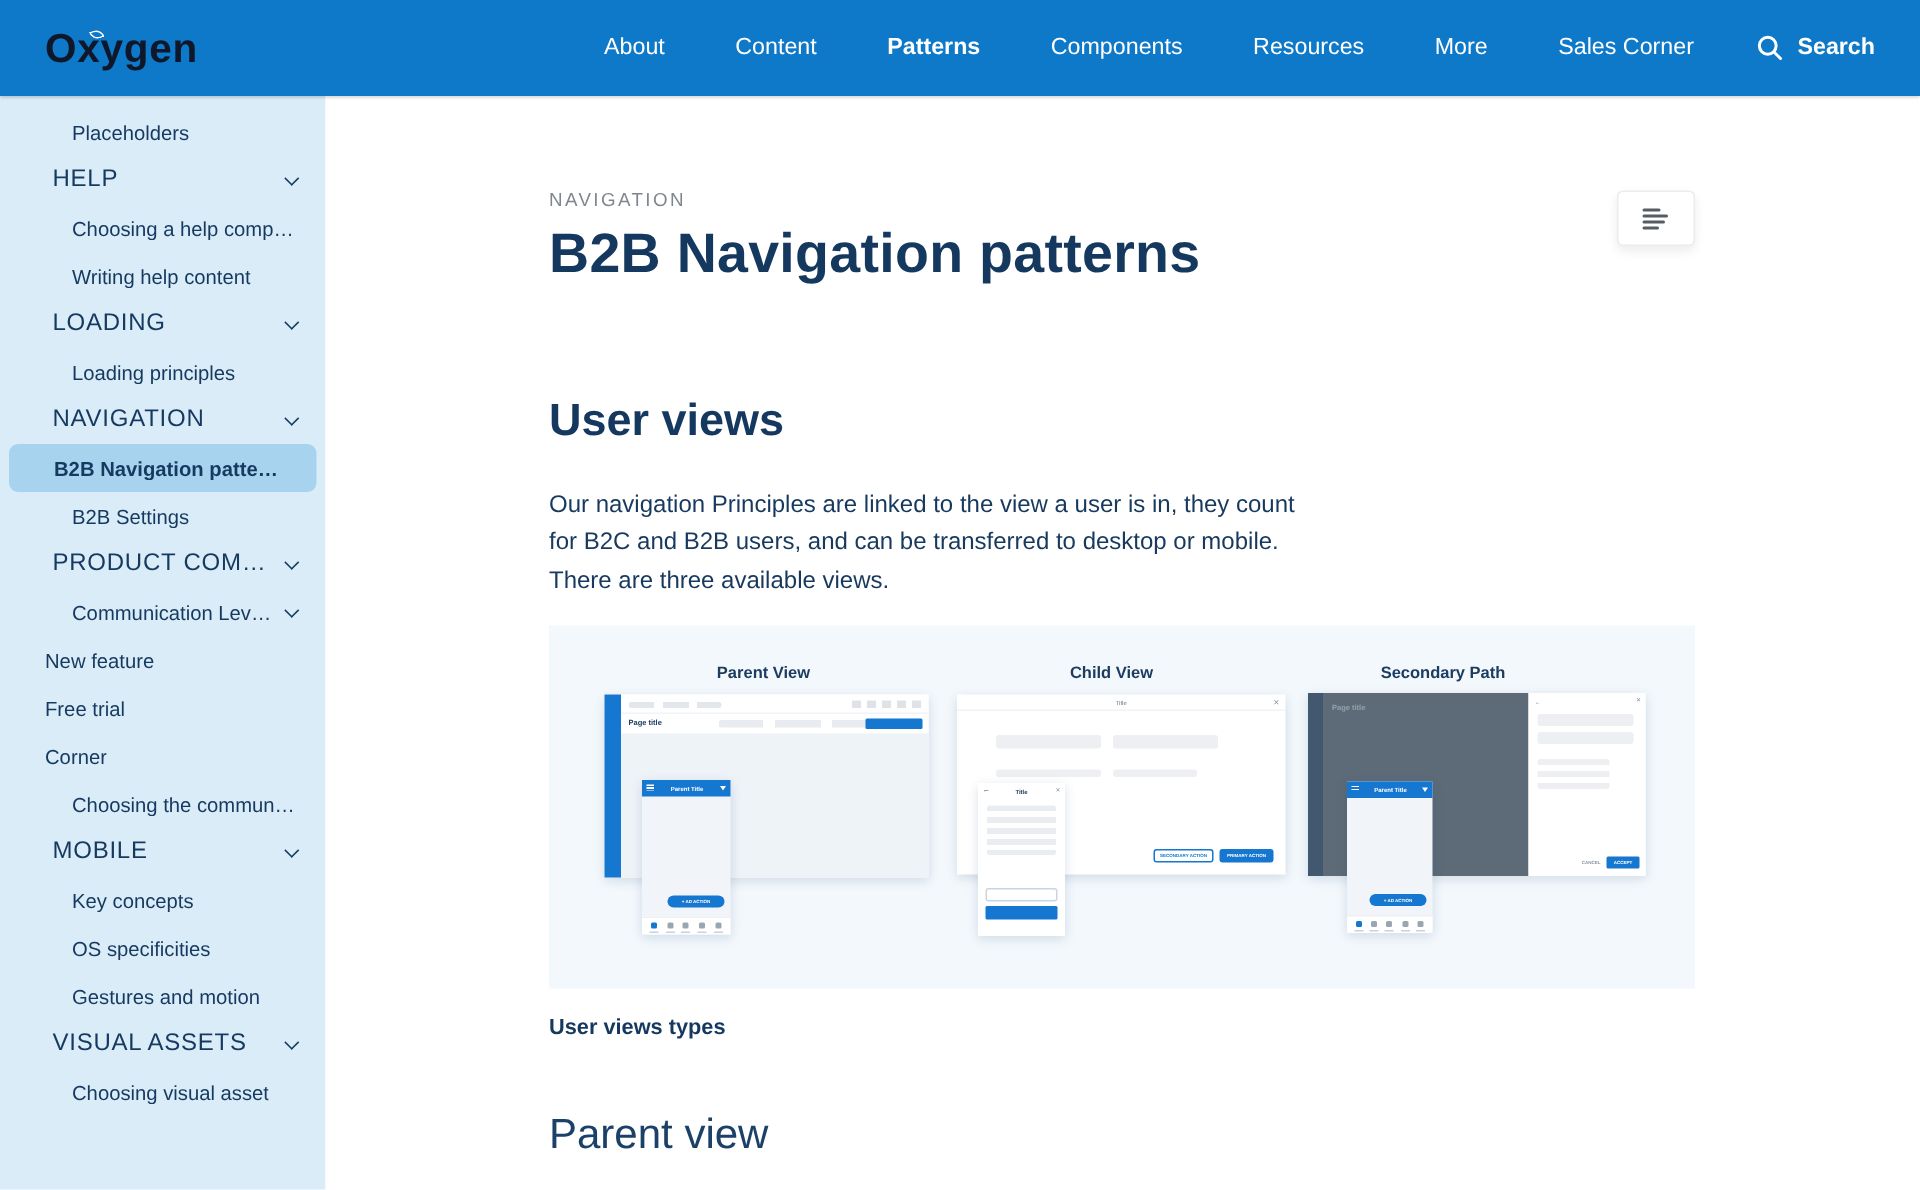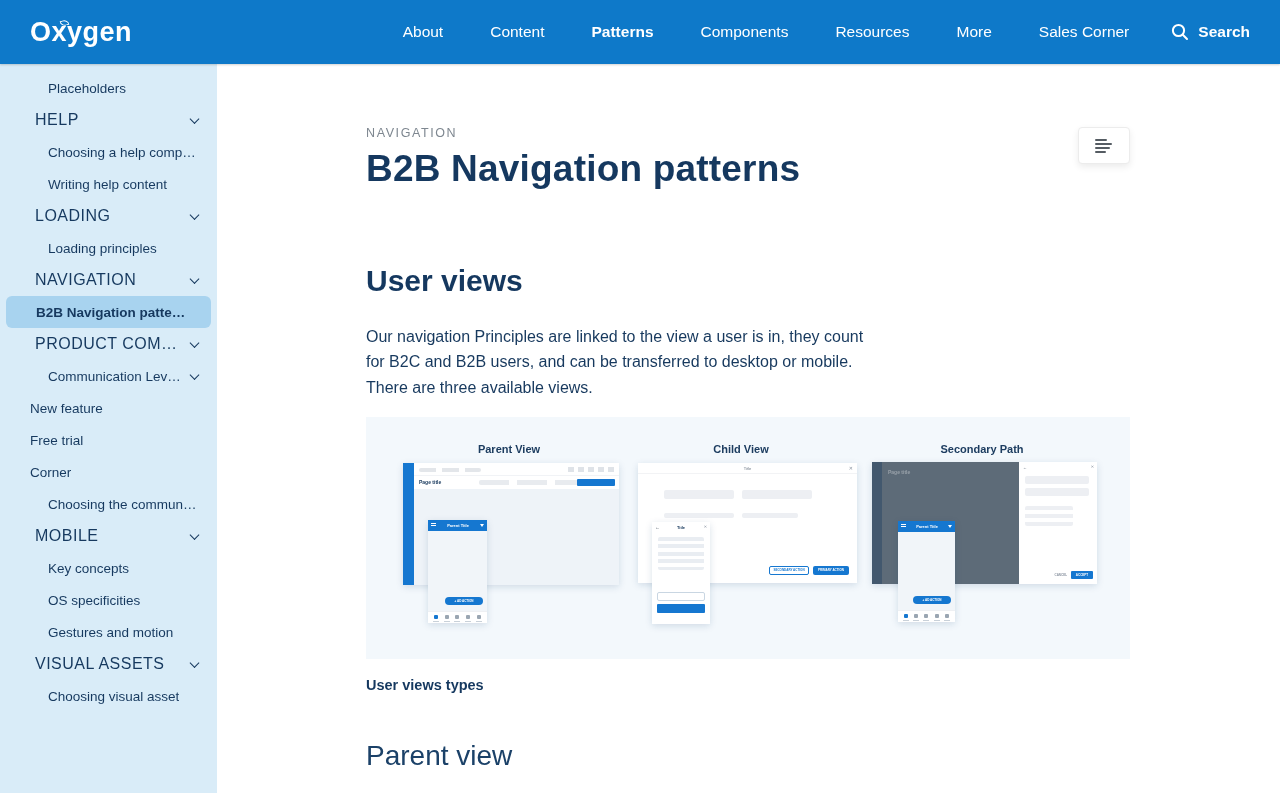--- a/index.html
+++ b/index.html
@@ -11,21 +11,21 @@
     width:1280px; height:793px; overflow:hidden;
   }
   .page { width:1280px; height:793px; position:relative; display:flex; flex-direction:column; }
 
   
   .topbar {
     height:64px; background:#0e79c9; display:flex; align-items:center;
     flex:none; position:relative; z-index:10; box-shadow:0 1px 2px rgba(0,0,0,.18);
   }
   .logo-wrap { margin-left:30px; position:relative; cursor:pointer; }
-  .logo { color:#ffffff; font-size:27px; font-weight:700; letter-spacing:.5px; }
+  .logo { color:#0f172a; font-size:27px; font-weight:700; letter-spacing:.5px; }
   .leaf {
     position:absolute; left:30px; top:3px; width:9px; height:6px;
     background:#0e79c9; border:1.5px solid #fff; border-radius:0 6px 0 6px;
     transform:rotate(-18deg);
   }
   .topnav { display:flex; align-items:center; gap:47px; margin-left:auto; margin-right:42px; }
   .topnav .nav-item { color:#fff; font-size:15.5px; font-weight:500; cursor:pointer; white-space:nowrap; }
   .topnav .nav-item.active { font-weight:700; }
   .search-btn { display:flex; align-items:center; gap:9px; color:#fff; font-size:15.5px; font-weight:700; margin-right:30px; cursor:pointer; }
   .search-btn svg { display:block; }
@@ -68,21 +68,21 @@
   .eyebrow { font-size:12.5px; letter-spacing:1.6px; color:#7e8790; font-weight:500; }
   h1.page-title { margin:8px 0 0; font-size:37px; font-weight:700; color:#15385f; letter-spacing:.2px; }
   h2.section-heading { margin:74px 0 0; font-size:30px; font-weight:700; color:#15385f; }
   .lead { margin:26px 0 0; width:505px; font-size:16px; line-height:1.58; color:#17395e; }
   h3.sub-heading { margin:47px 0 0; font-size:28px; font-weight:400; color:#1b4168; }
   .lead2 { margin:21px 0 0; width:520px; font-size:16px; line-height:1.5; color:#17395e; }
 
   
   .figure { width:764px; height:242px; background:#f3f8fc; margin-top:17px; position:relative; }
   .fig-label { position:absolute; top:26px; font-size:11px; font-weight:700; color:#1d3d60; text-align:center; width:120px; }
-  .lbl-parent { left:83px; } .lbl-child { left:315px; } .lbl-secondary { left:556px; }
+  .lbl-parent { left:83px; } .lbl-child { left:315px; } .lbl-secondary { left:536px; }
 
   .mock { position:absolute; box-shadow:0 2px 7px rgba(13,62,105,.15); background:#fff; }
 
   
   .pd { left:37px; top:46px; width:216px; height:122px; }
   .pd-strip { position:absolute; left:0; top:0; width:11px; height:100%; background:#1577d0; }
   .pd-toolbar { position:absolute; left:11px; right:0; top:0; height:13px; background:#fff; border-bottom:1px solid #f1f3f6; }
   .pd-pills { position:absolute; left:5px; top:5px; width:62px; height:4px;
     background:repeating-linear-gradient(90deg,#e3e6ea 0 17px, transparent 17px 23px); border-radius:2px; }
   .pd-squares { position:absolute; right:5px; top:4px; width:46px; height:5px;
@@ -212,20 +212,23 @@
         <div class="s-row type-item">
           <span class="label">Loading principles</span>
         </div>
         <div class="s-row type-section">
           <span class="label">NAVIGATION</span>
           <span class="chev"></span>
         </div>
         <div class="s-row type-item selected">
           <span class="label">B2B Navigation patterns</span>
         </div>
+        <div class="s-row type-item">
+          <span class="label">B2B Settings</span>
+        </div>
         <div class="s-row type-section">
           <span class="label">PRODUCT COMMUNICA…</span>
           <span class="chev"></span>
         </div>
         <div class="s-row type-item">
           <span class="label">Communication Lev…</span>
           <span class="chev"></span>
         </div>
         <div class="s-row type-subitem">
           <span class="label">New feature</span>

